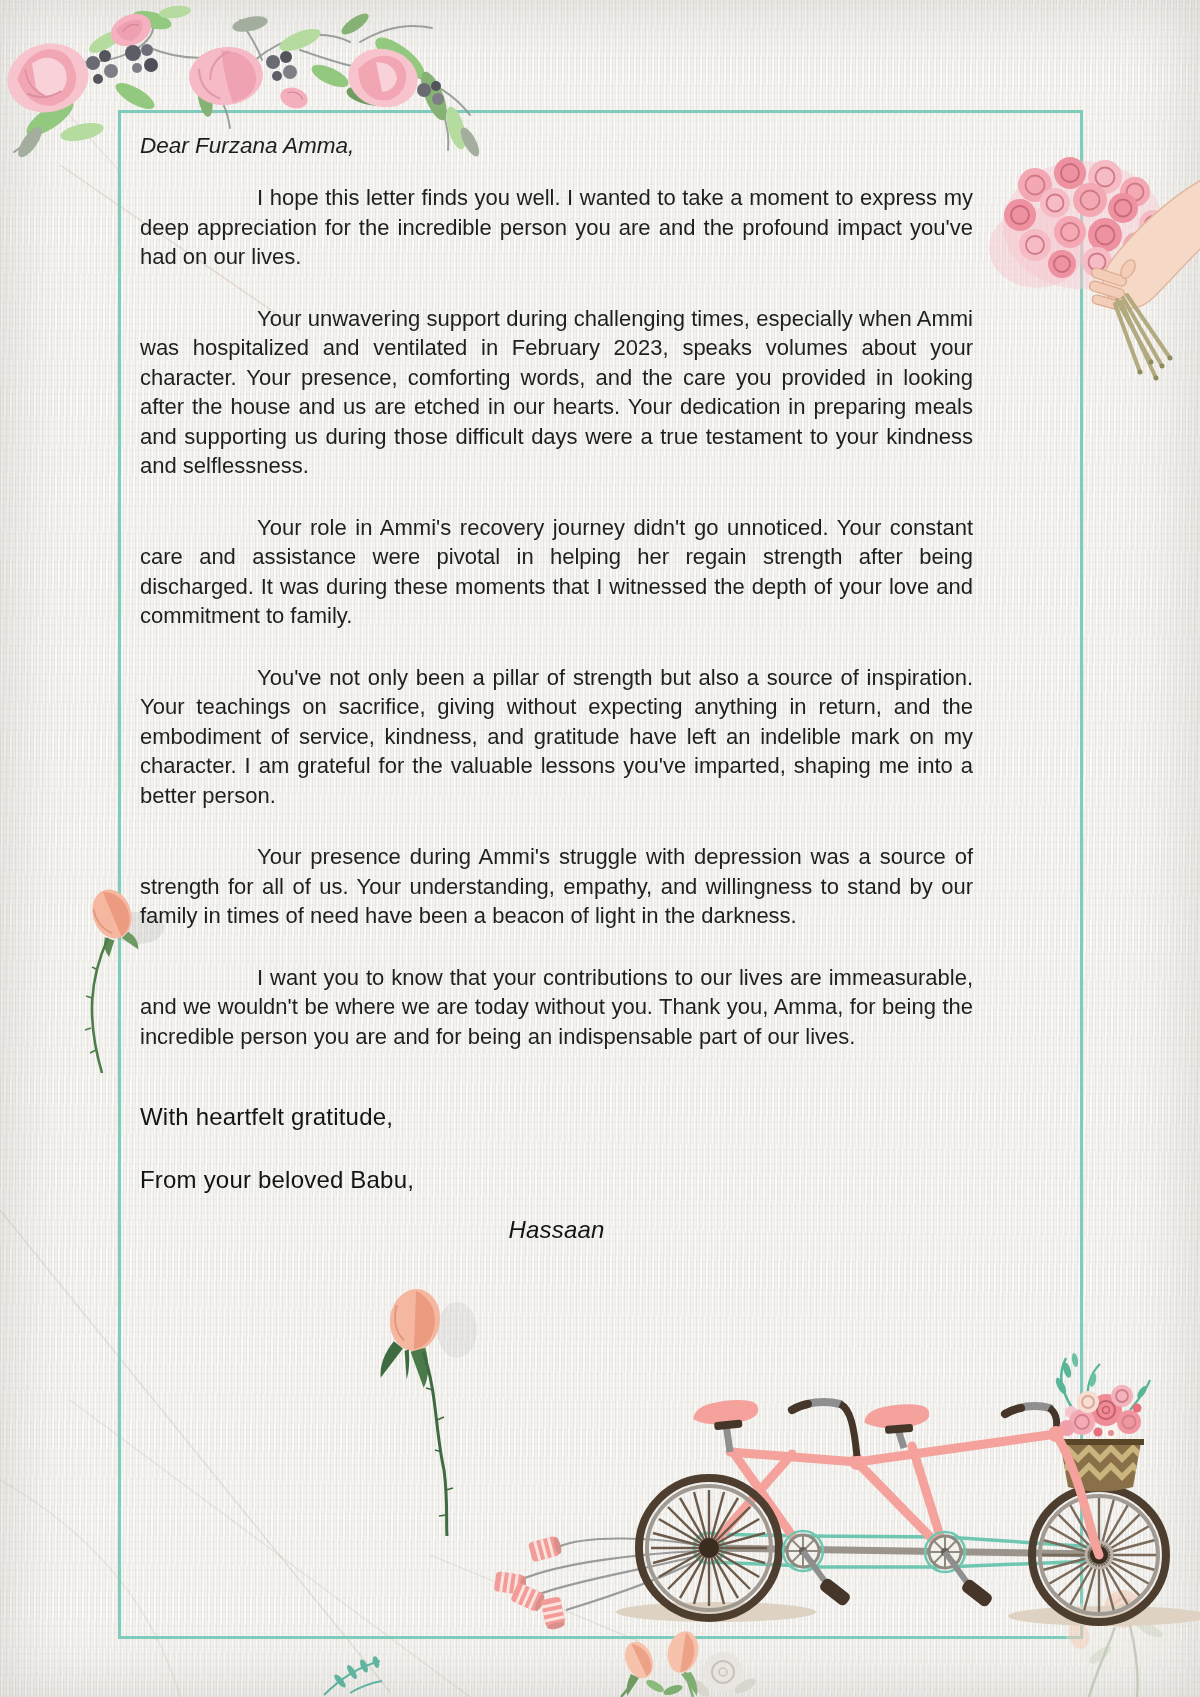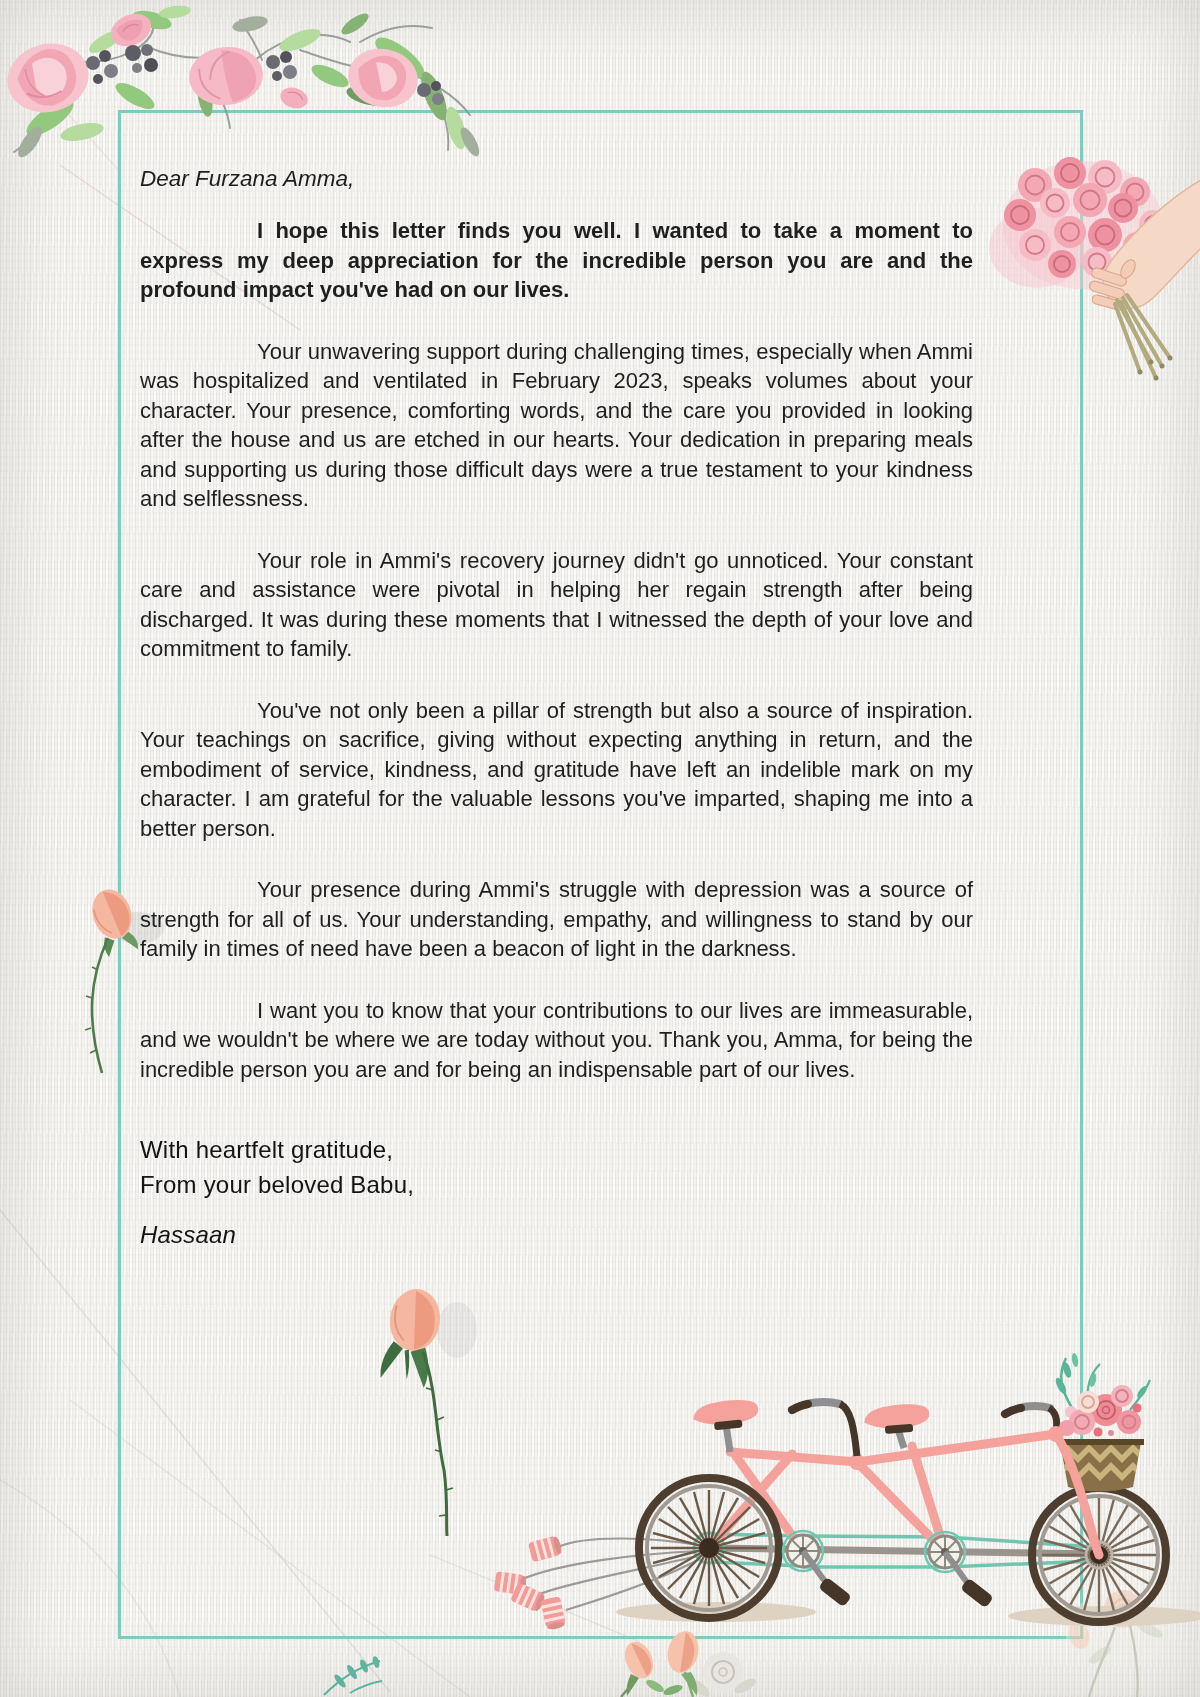--- a/index.html
+++ b/index.html
@@ -8,28 +8,28 @@
     background-color:#f4f3f0;
     background-image:
       repeating-linear-gradient(90deg, rgba(189,186,178,0.20) 0px, rgba(189,186,178,0.20) 1px, rgba(255,255,255,0) 1px, rgba(255,255,255,0) 3px),
       repeating-linear-gradient(92deg, rgba(255,255,255,0.55) 0px, rgba(255,255,255,0.55) 2px, rgba(0,0,0,0) 2px, rgba(0,0,0,0) 6px),
       repeating-linear-gradient(0deg, rgba(205,202,195,0.10) 0px, rgba(205,202,195,0.10) 2px, rgba(255,255,255,0) 2px, rgba(255,255,255,0) 7px);
     box-shadow: inset 0 0 70px rgba(150,148,140,.28);
     font-family:"Liberation Sans","DejaVu Sans",sans-serif;color:#212121;
   }
   .deco{position:absolute;pointer-events:none;}
   .frame{position:absolute;left:118px;top:110px;width:965px;height:1529px;border:3px solid #7fccbc;box-sizing:border-box;}
-  .letter{position:absolute;left:140px;top:166px;width:833px;z-index:10;}
+  .letter{position:absolute;left:140px;top:133px;width:833px;z-index:10;}
   .greeting{font-style:italic;font-size:22.5px;line-height:26px;margin:0;color:#1d1d1d;}
   .para{font-size:22px;line-height:29.5px;margin:32px 0 0 0;text-align:justify;text-indent:117px;color:#1f1f1f;}
-  .para.first{margin-top:24px;font-weight:bold;}
+  .para.first{margin-top:24px;}
   .closing{margin-top:52px;}
   .close-line{font-weight:normal;font-size:24px;line-height:28px;margin:0;color:#141414;letter-spacing:.2px;}
-  .close-line.from{margin-top:7px;}
-  .close-line.signature{margin-top:22px;font-style:italic;}
+  .close-line.from{margin-top:35px;}
+  .close-line.signature{margin-top:22px;font-style:italic;text-align:center;}
 </style>
 </head>
 <body>
 
 <div class="page">
 
   <svg class="deco" style="left:0;top:0;width:1200px;height:1697px" viewBox="0 0 1200 1697">
     <line x1="60" y1="165" x2="300" y2="330" stroke="rgba(205,160,150,0.30)" stroke-width="1.5"></line>
     <line x1="20" y1="60" x2="120" y2="172" stroke="rgba(200,170,160,0.22)" stroke-width="1.2"></line>
     <line x1="0" y1="1210" x2="390" y2="1692" stroke="rgba(180,172,160,0.28)" stroke-width="1.5"></line>

